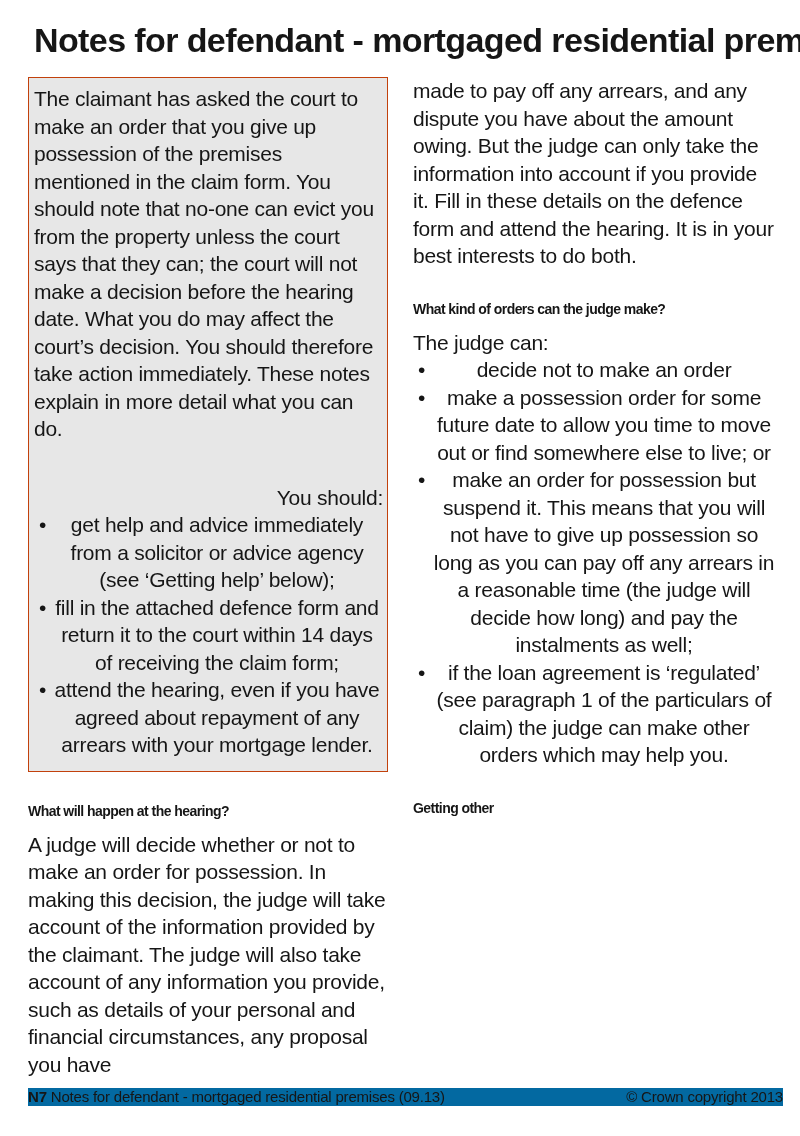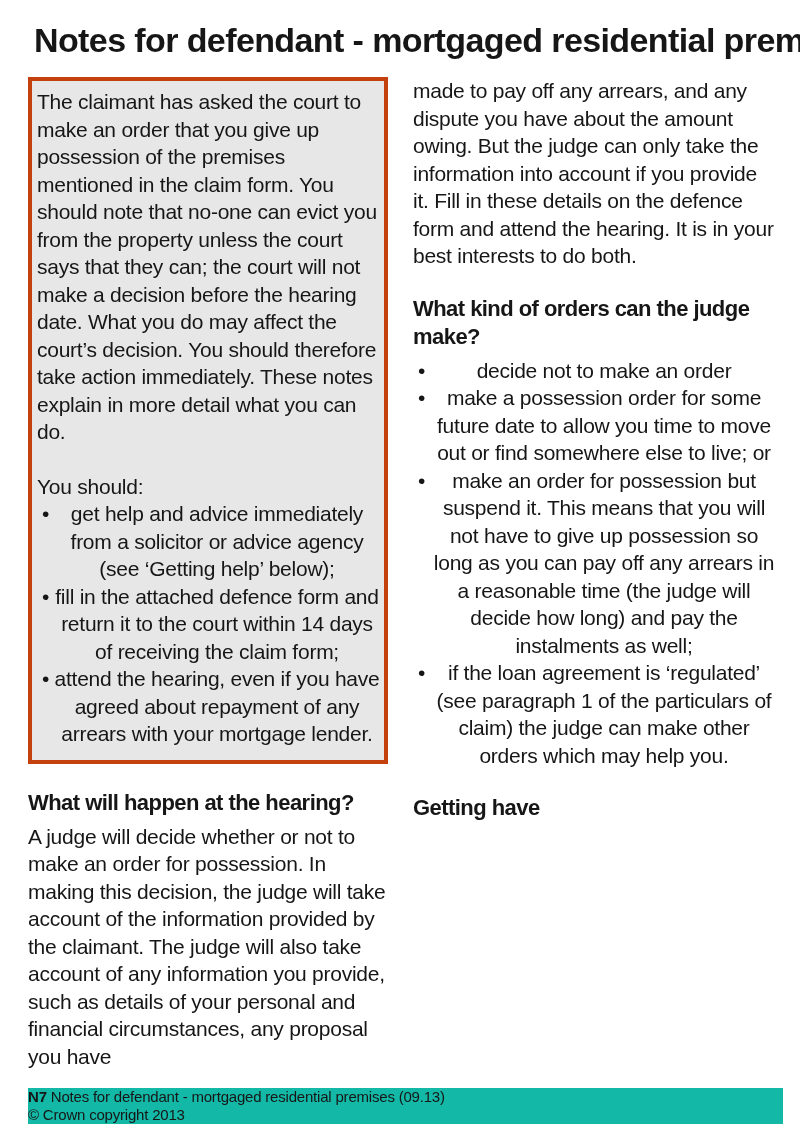--- a/index.html
+++ b/index.html
@@ -28,59 +28,58 @@
     margin: 21px 22px 0 28px;
     gap: 25px;
     font-size: 21px;
     line-height: 27.5px;
     letter-spacing: -0.25px;
   }
   .col-left  { flex: 0 0 360px; width: 360px; }
   .col-right { flex: 0 0 365px; width: 365px; }
   .notice-box {
     background: #e7e7e7;
-    border: 4px solid #c2410c;
+    border: 1px solid #c2410c;
     padding: 7px 4px 12px 5px;
     box-sizing: border-box;
   }
   .para { margin: 0; }
-  .list-intro { margin: 27px 0 0 0; }
+  .list-intro { margin: 41px 0 0 0; text-align: right; }
   .bullet-list { margin: 0; padding: 0; list-style: none; }
   .bullet {
     position: relative;
     padding-left: 17px;
     text-align: center;
   }
   .bullet::before {
     content: "\2022";
     position: absolute;
     left: 5px;
     top: 0;
   }
   .sec-heading {
-    font-size: 22px;
+    font-size: 14px;
     font-weight: bold;
     letter-spacing: -0.55px;
     line-height: 28px;
     margin: 25px 0 6px 0;
   }
   .col-right .first-heading { margin-top: 25px; }
   .footer {
     position: absolute;
     left: 28px;
     right: 17px;
     top: 1088px;
     display: flex;
     justify-content: space-between;
     align-items: baseline;
     font-size: 15px;
     line-height: 18px;
     letter-spacing: -0.2px;
-    background: #14b8a6;
-    flex-direction: column;
+    background: #0369a1;
   }
   .footer .bold { font-weight: bold; }
 </style>
 </head>
 <body>
 
 <h1 class="doc-title">Notes for defendant - mortgaged residential premises</h1>
 
 <div class="columns">
 
@@ -96,28 +95,29 @@
     </div>
 
     <h2 class="sec-heading">What will happen at the hearing?</h2>
     <p class="para">A judge will decide whether or not to make an order for possession. In making this decision, the judge will take account of the information provided by the claimant. The judge will also take account of any information you provide, such as details of your personal and financial circumstances, any proposal you have</p>
   </div>
 
   <div class="col-right">
     <p class="para">made to pay off any arrears, and any dispute you have about the amount owing. But the judge can only take the information into account if you provide it. Fill in these details on the defence form and attend the hearing. It is in your best interests to do both.</p>
 
     <h2 class="sec-heading first-heading">What kind of orders can the judge make?</h2>
+    <p class="para">The judge can:</p>
     <ul class="bullet-list">
       <li class="bullet">decide not to make an order</li>
       <li class="bullet">make a possession order for some future date to allow you time to move out or find somewhere else to live; or</li>
       <li class="bullet">make an order for possession but suspend it. This means that you will not have to give up possession so long as you can pay off any arrears in a reasonable time (the judge will decide how long) and pay the instalments as well;</li>
       <li class="bullet">if the loan agreement is ‘regulated’ (see paragraph 1 of the particulars of claim) the judge can make other orders which may help you.</li>
     </ul>
 
-    <h2 class="sec-heading">Getting have</h2>
+    <h2 class="sec-heading">Getting other</h2>
   </div>
 
 </div>
 
 <div class="footer">
   <div><span class="bold">N7</span><span> Notes for defendant - mortgaged residential premises (09.13)</span></div>
   <div>© Crown copyright 2013</div>
 </div>
 
 </body></html>

